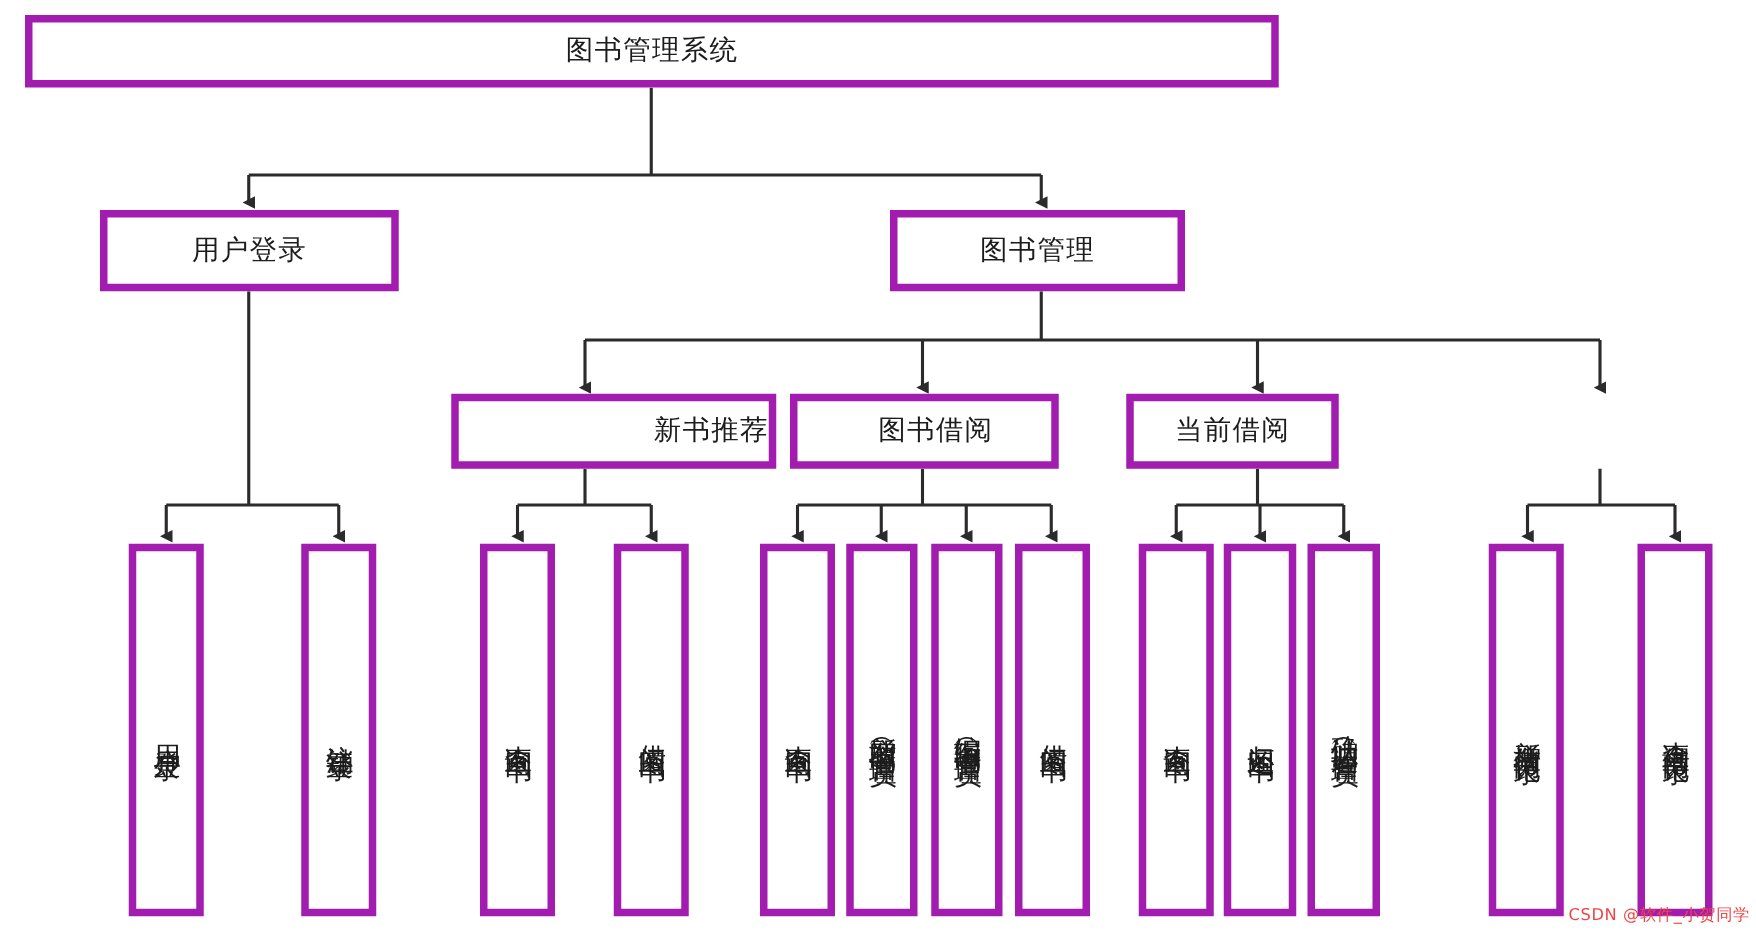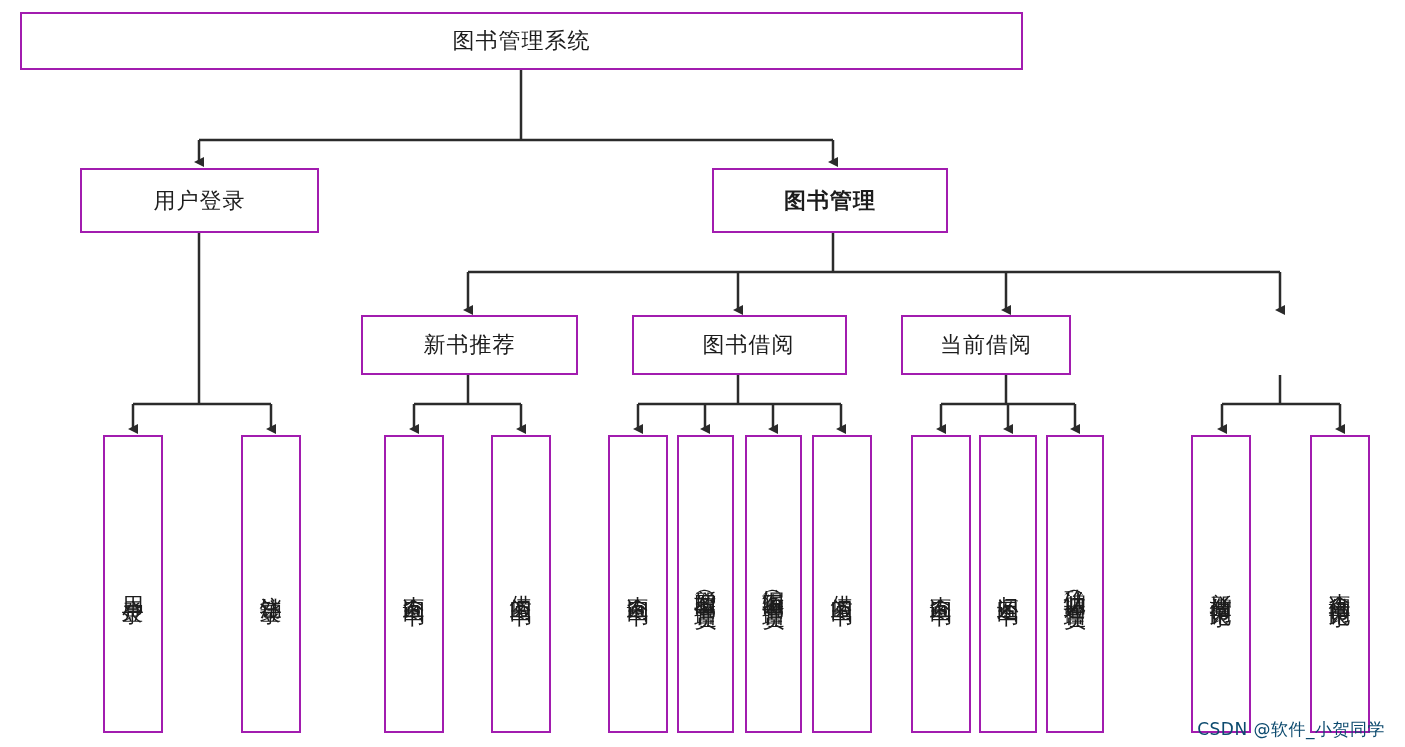--- a/index.html
+++ b/index.html
@@ -22,21 +22,21 @@
     left: 0;
     top: 0;
     width: 1405px;
     height: 747px;
     pointer-events: none;
   }
   .node {
     position: absolute;
     box-sizing: border-box;
     background: #ffffff;
-    border: 2px solid #a21caf;
+    border: 6px solid #a21caf;
     display: flex;
     align-items: center;
     justify-content: center;
     z-index: 2;
   }
   .node .lbl {
     font-size: 22px;
     color: #1c1c1c;
     letter-spacing: 1px;
     line-height: 1.25;
@@ -47,24 +47,24 @@
     writing-mode: vertical-rl;
     text-orientation: upright;
     letter-spacing: 3px;
     white-space: nowrap;
   }
   .node.title .lbl {
     font-size: 22px;
   }
   .watermark {
     position: absolute;
-    right: 20px;
+    right: 5px;
     bottom: 6px;
-    font-size: 17px;
-    color: #0c4a6e;
+    font-size: 13px;
+    color: #ef4444;
     letter-spacing: 0.5px;
     z-index: 5;
     white-space: nowrap;
   }
 </style>
 </head>
 <body>
 
 <div id="canvas">
 
@@ -118,25 +118,25 @@
     </g>
   </svg>
 
   <div class="node title" style="left:20px; top:12px; width:1003px; height:58px;">
     <span class="lbl">图书管理系统</span>
   </div>
 
   <div class="node" style="left:80px; top:168px; width:239px; height:65px;">
     <span class="lbl">用户登录</span>
   </div>
-  <div class="node" style="left:712px; top:168px; width:236px; height:65px;font-weight:bold;">
+  <div class="node" style="left:712px; top:168px; width:236px; height:65px;">
     <span class="lbl">图书管理</span>
   </div>
 
-  <div class="node" style="left:361px; top:315px; width:217px; height:60px;">
+  <div class="node" style="left:361px; top:315px; width:260px; height:60px;justify-content:flex-end;">
     <span class="lbl">新书推荐</span>
   </div>
   <div class="node" style="left:632px; top:315px; width:215px; height:60px;padding-left:18px;">
     <span class="lbl">图书借阅</span>
   </div>
   <div class="node" style="left:901px; top:315px; width:170px; height:60px;">
     <span class="lbl">当前借阅</span>
   </div>
 
   <div class="node vertical" style="left:103px; top:435px; width:60px; height:298px;">

